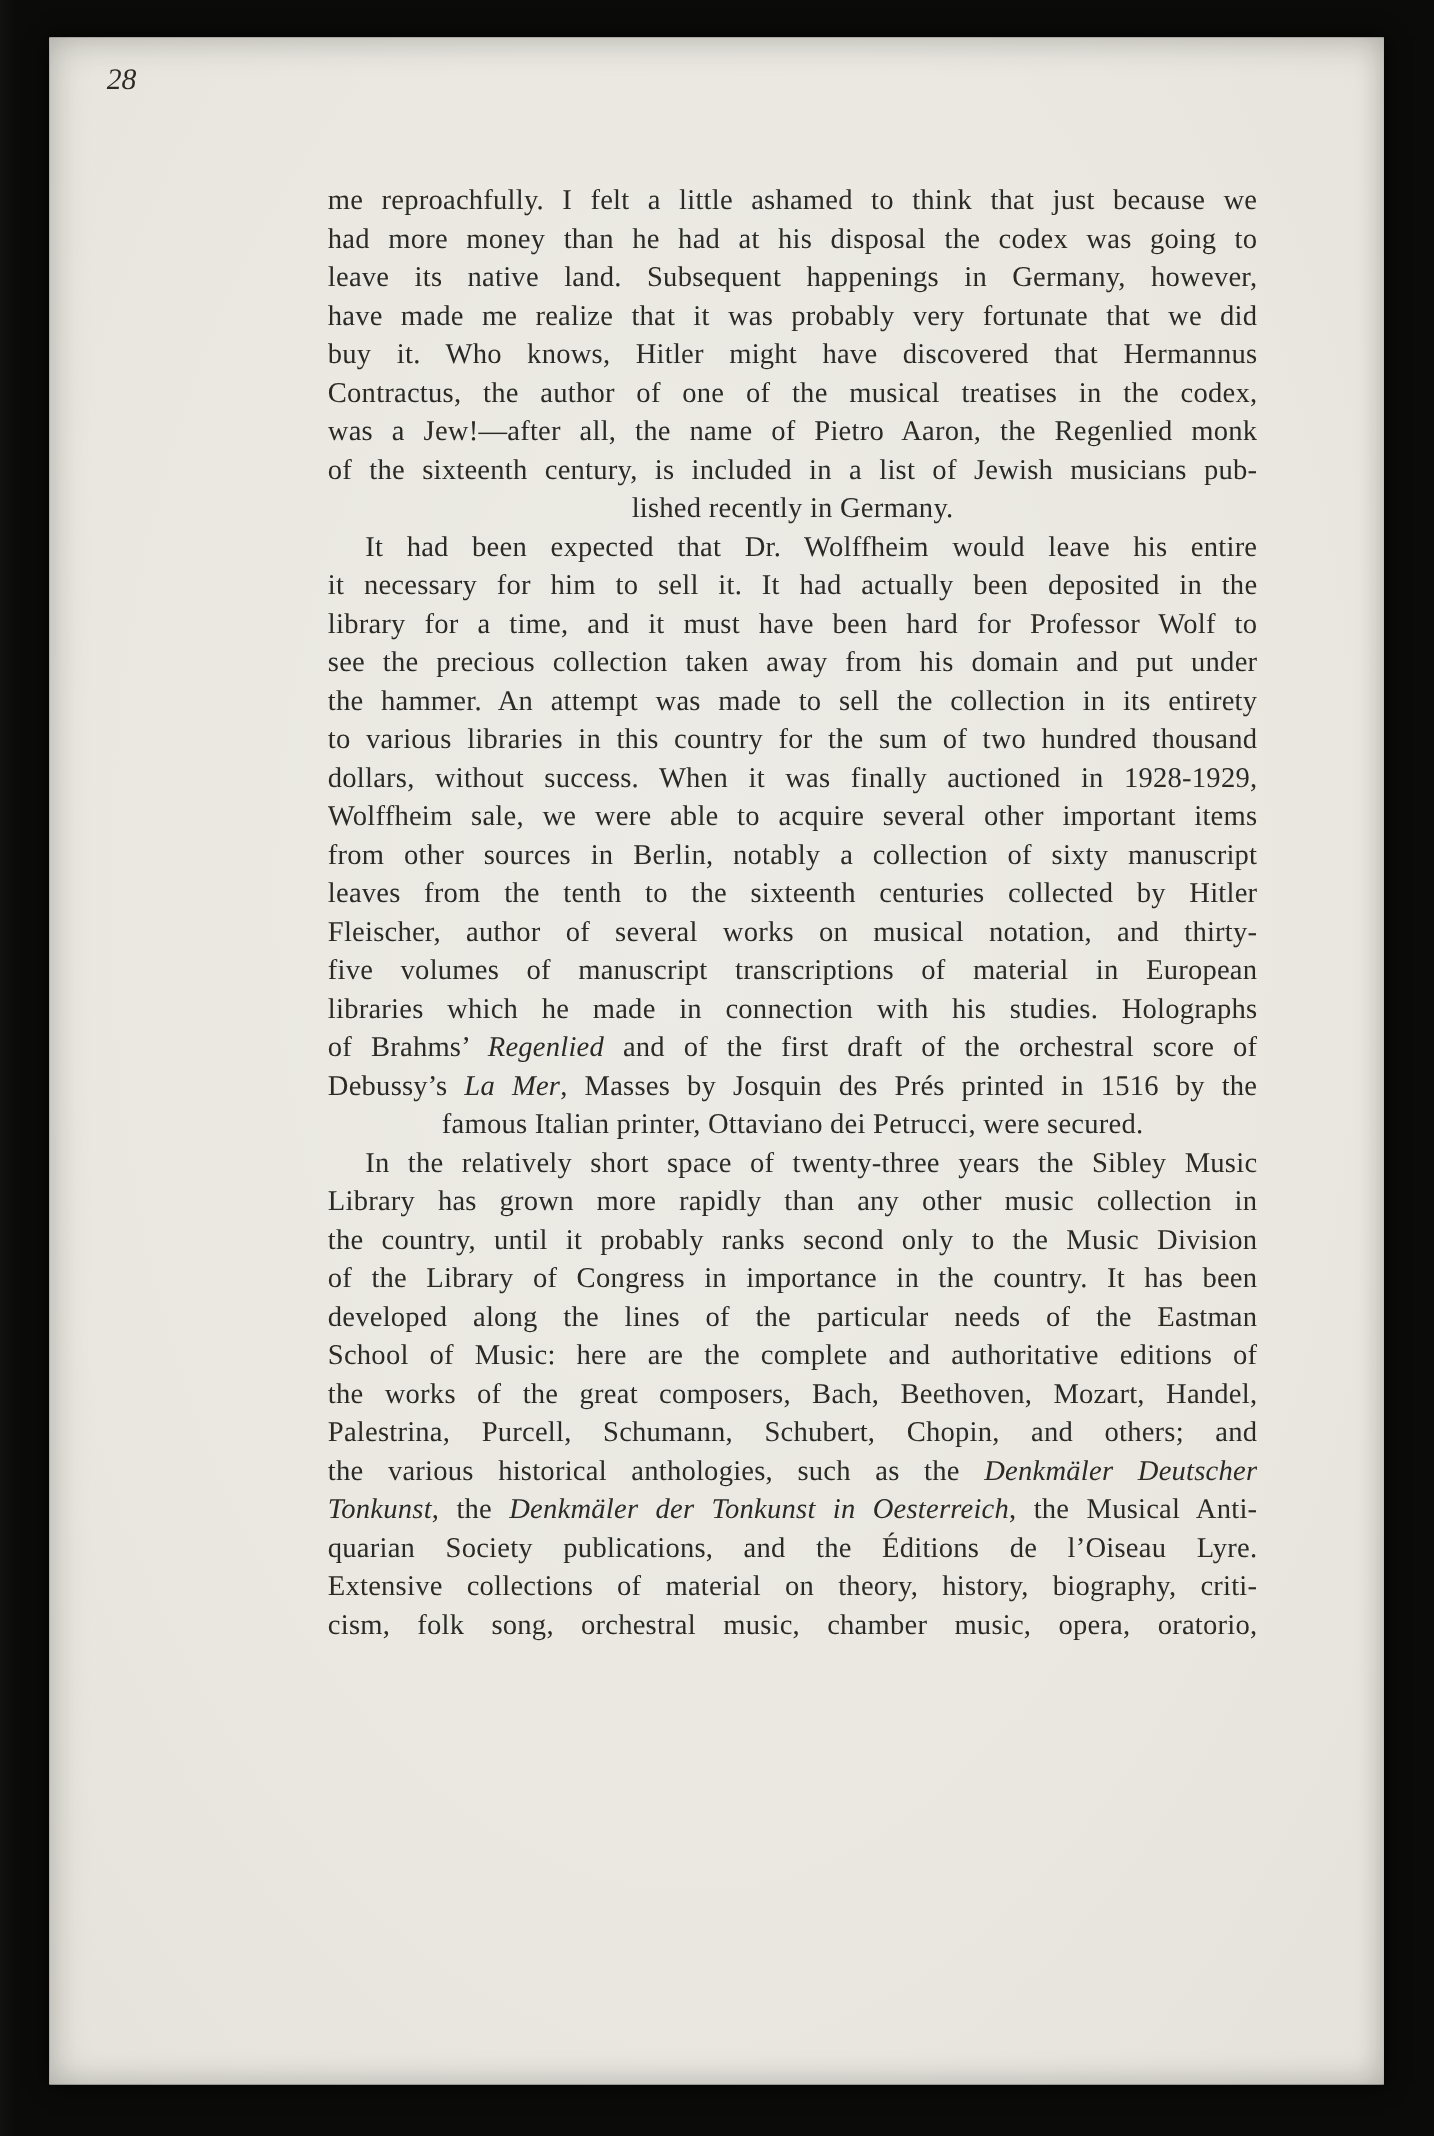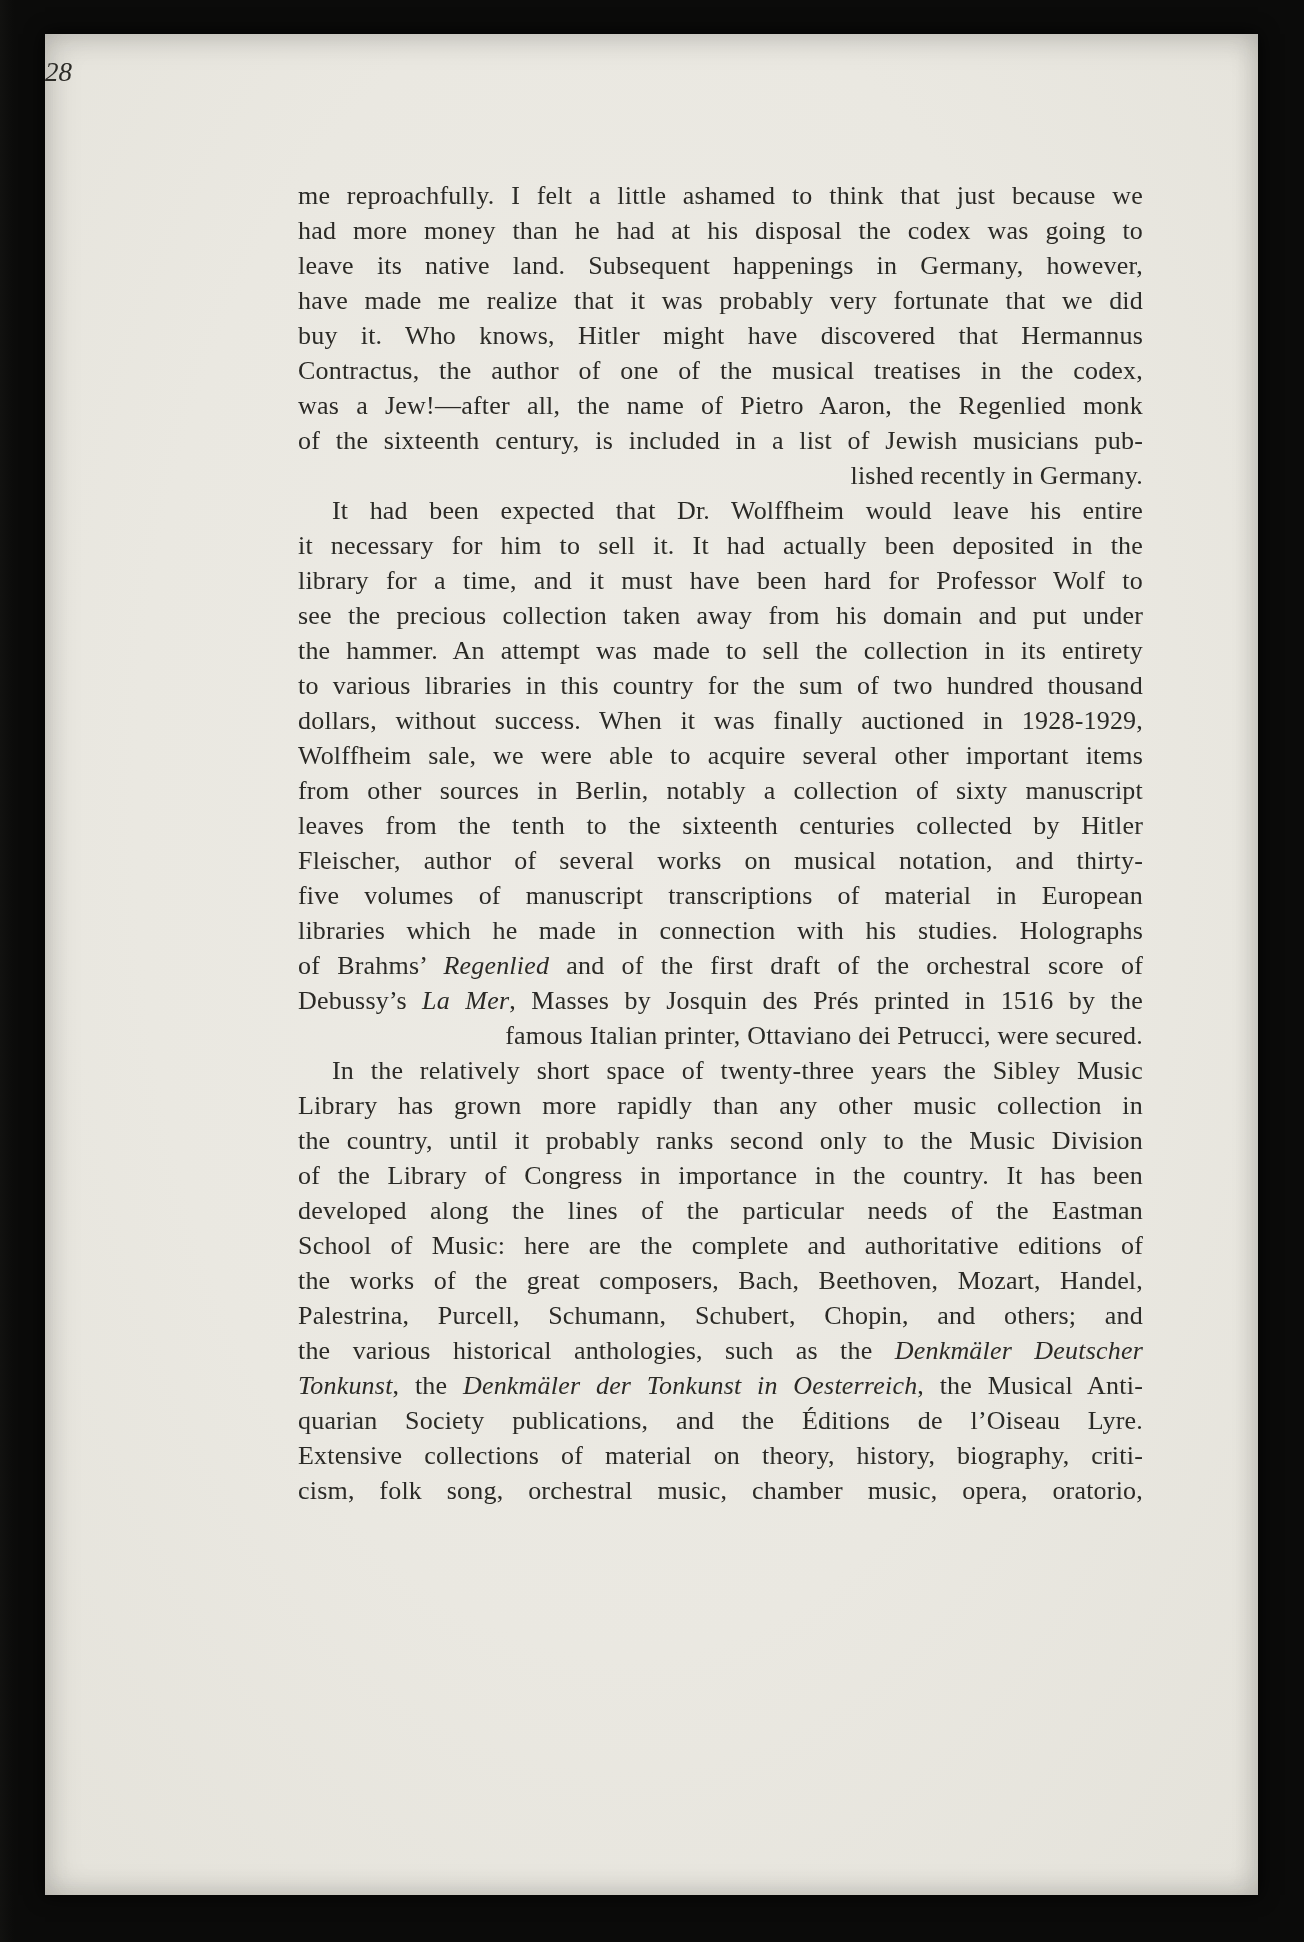--- a/index.html
+++ b/index.html
@@ -35,54 +35,55 @@
     box-shadow:
       inset 12px 0 30px rgba(0,0,0,0.08),
       inset -9px 0 22px rgba(0,0,0,0.07),
       inset 0 14px 28px rgba(0,0,0,0.07),
       inset 0 -12px 26px rgba(0,0,0,0.06),
       0 0 18px rgba(0,0,0,0.9);
   }
   .page-text {
     position: absolute;
     left: 253px;
-    top: 144px;
+    top: 130px;
     width: 845px;
     color: #2b2a26;
     font-size: 26px;
     letter-spacing: 0.2px;
   }
   .line {
     height: 35px;
     line-height: 35px;
     overflow: hidden;
     text-align: justify;
     white-space: normal;
   }
   .line::after {
     content: "";
     display: inline-block;
     width: 100%;
     height: 0;
   }
   .line.para-end {
-    text-align: right;
+    text-align: center;
   }
   .line.para-end::after {
     content: none;
   }
   .indent {
     display: inline-block;
     width: 34px;
   }
   .it {
     font-style: italic;
   }
   .page-number {
     margin-top: 21px;
+    padding-left: 52px;
     font-style: italic;
     font-size: 27px;
     line-height: 34px;
     color: #2b2a26;
   }
 </style>
 </head>
 <body>
 
 <div id="canvas">

